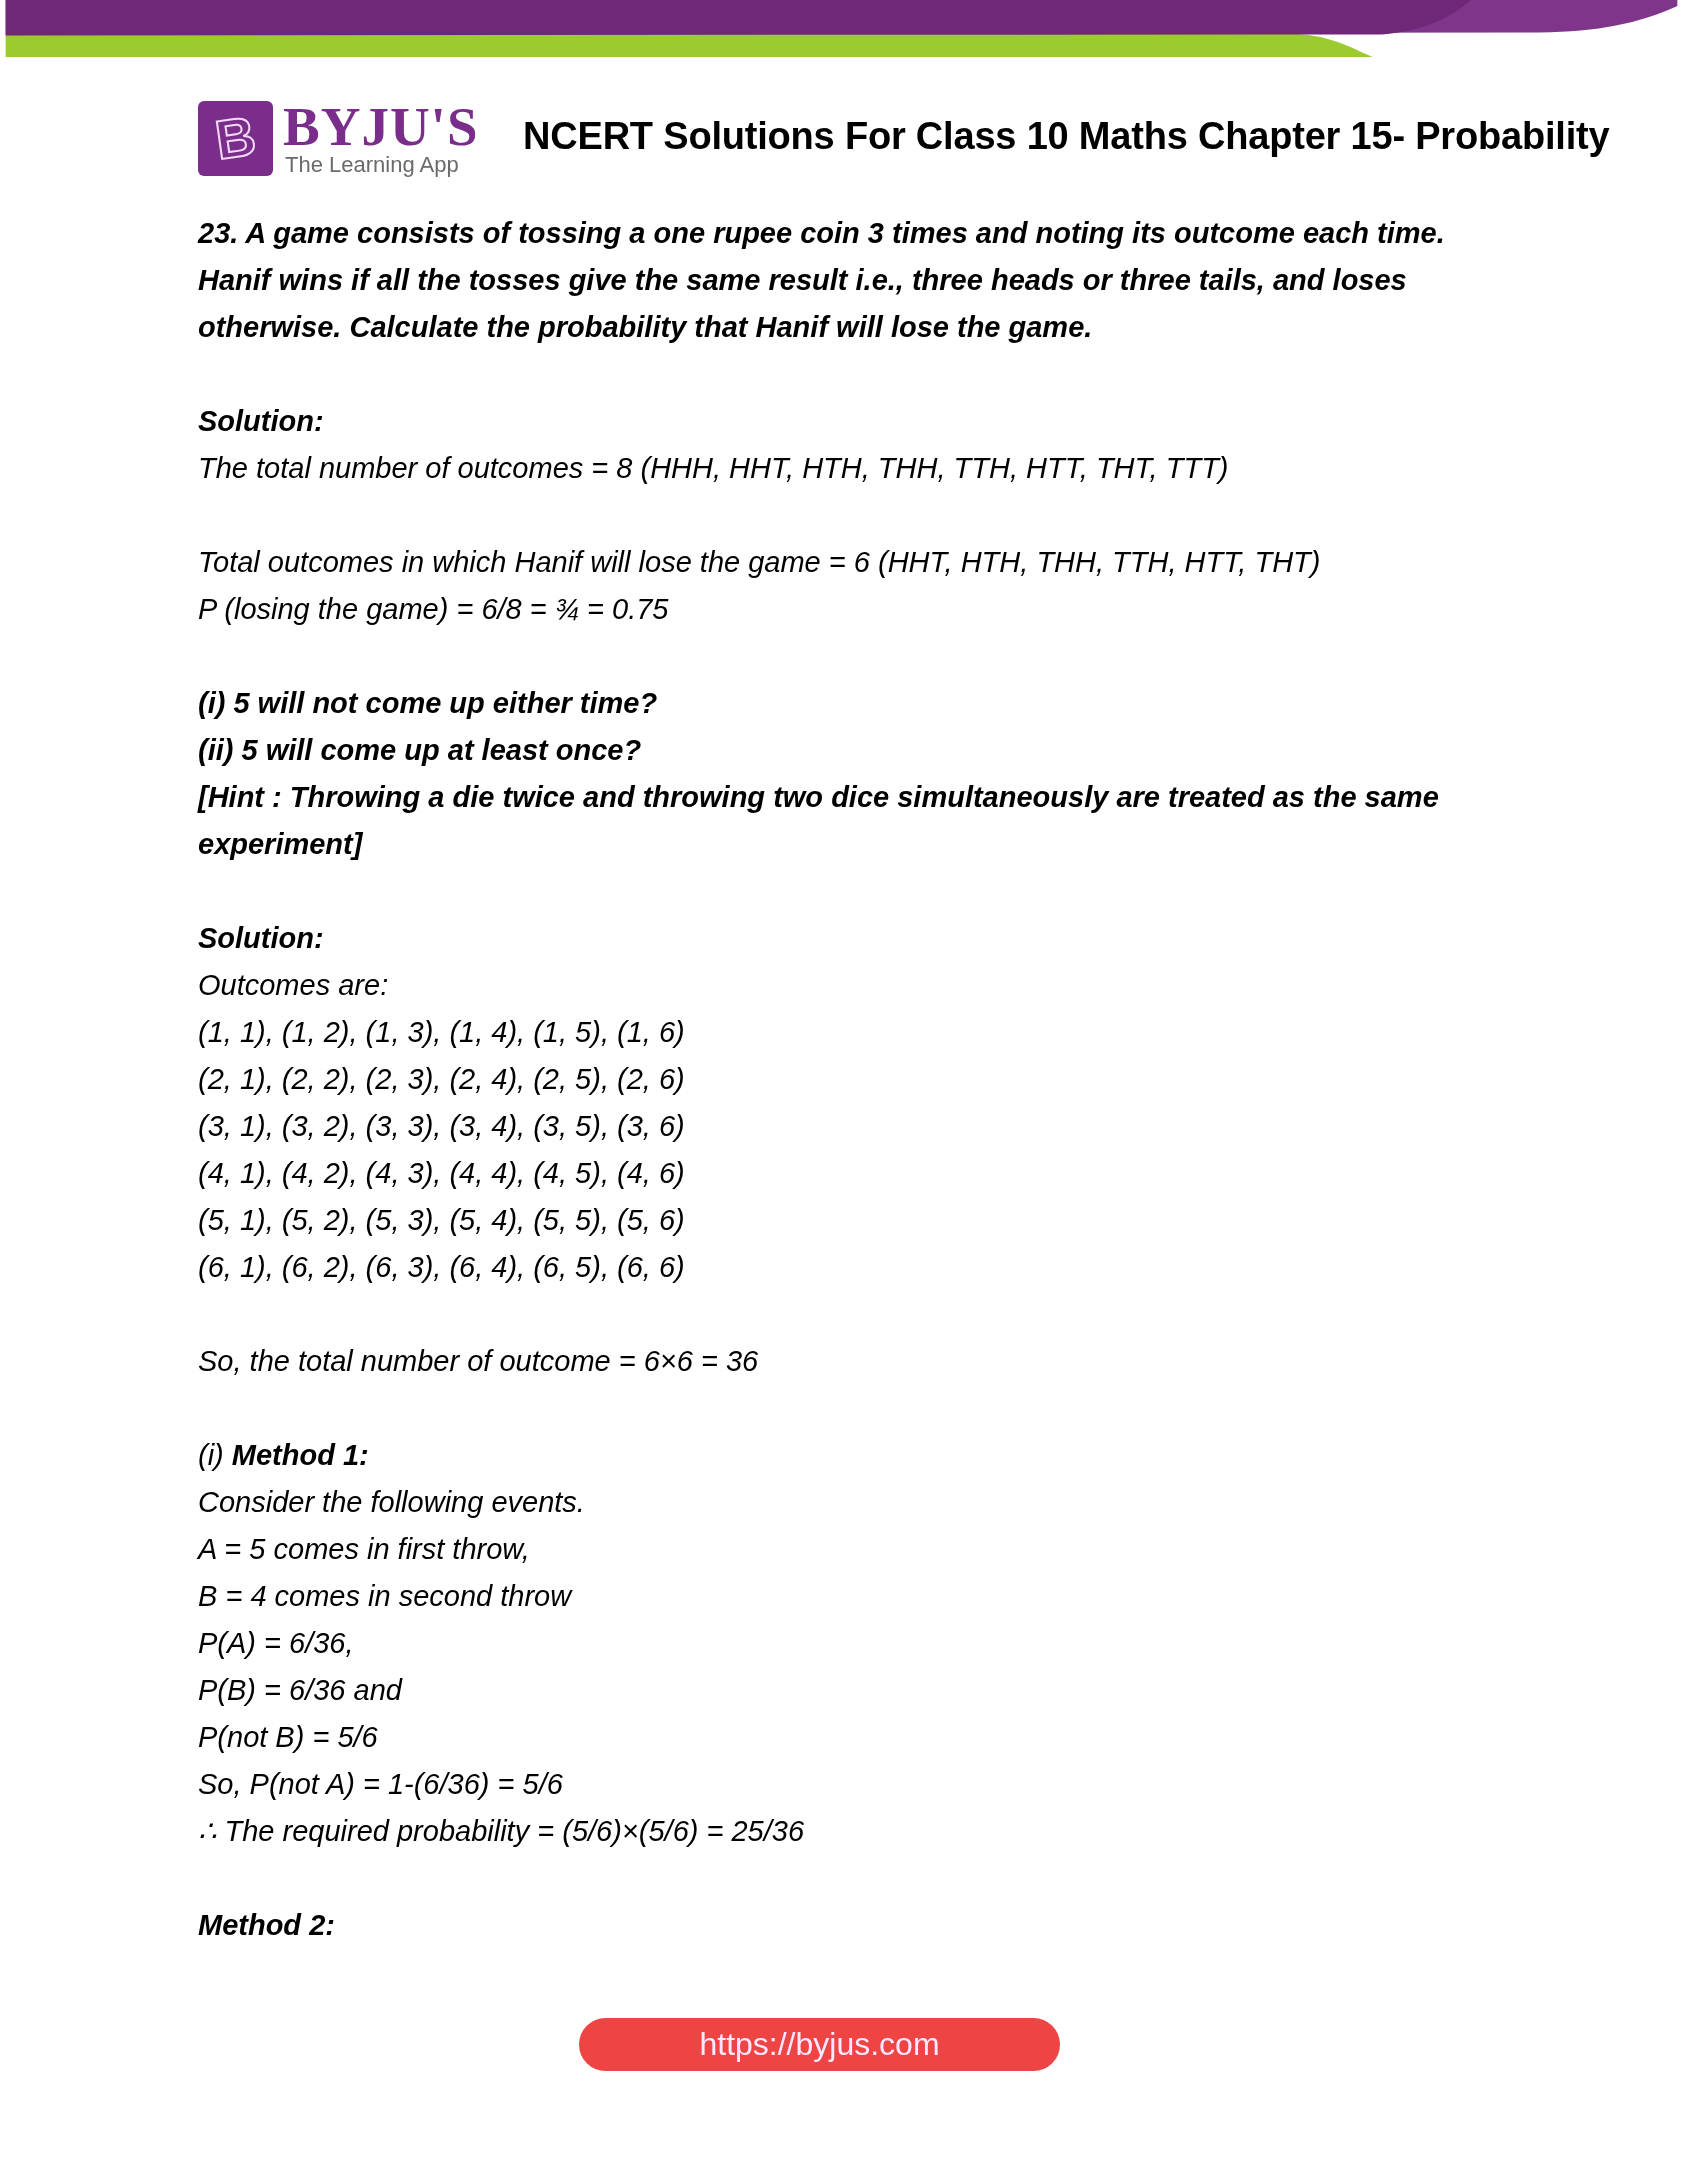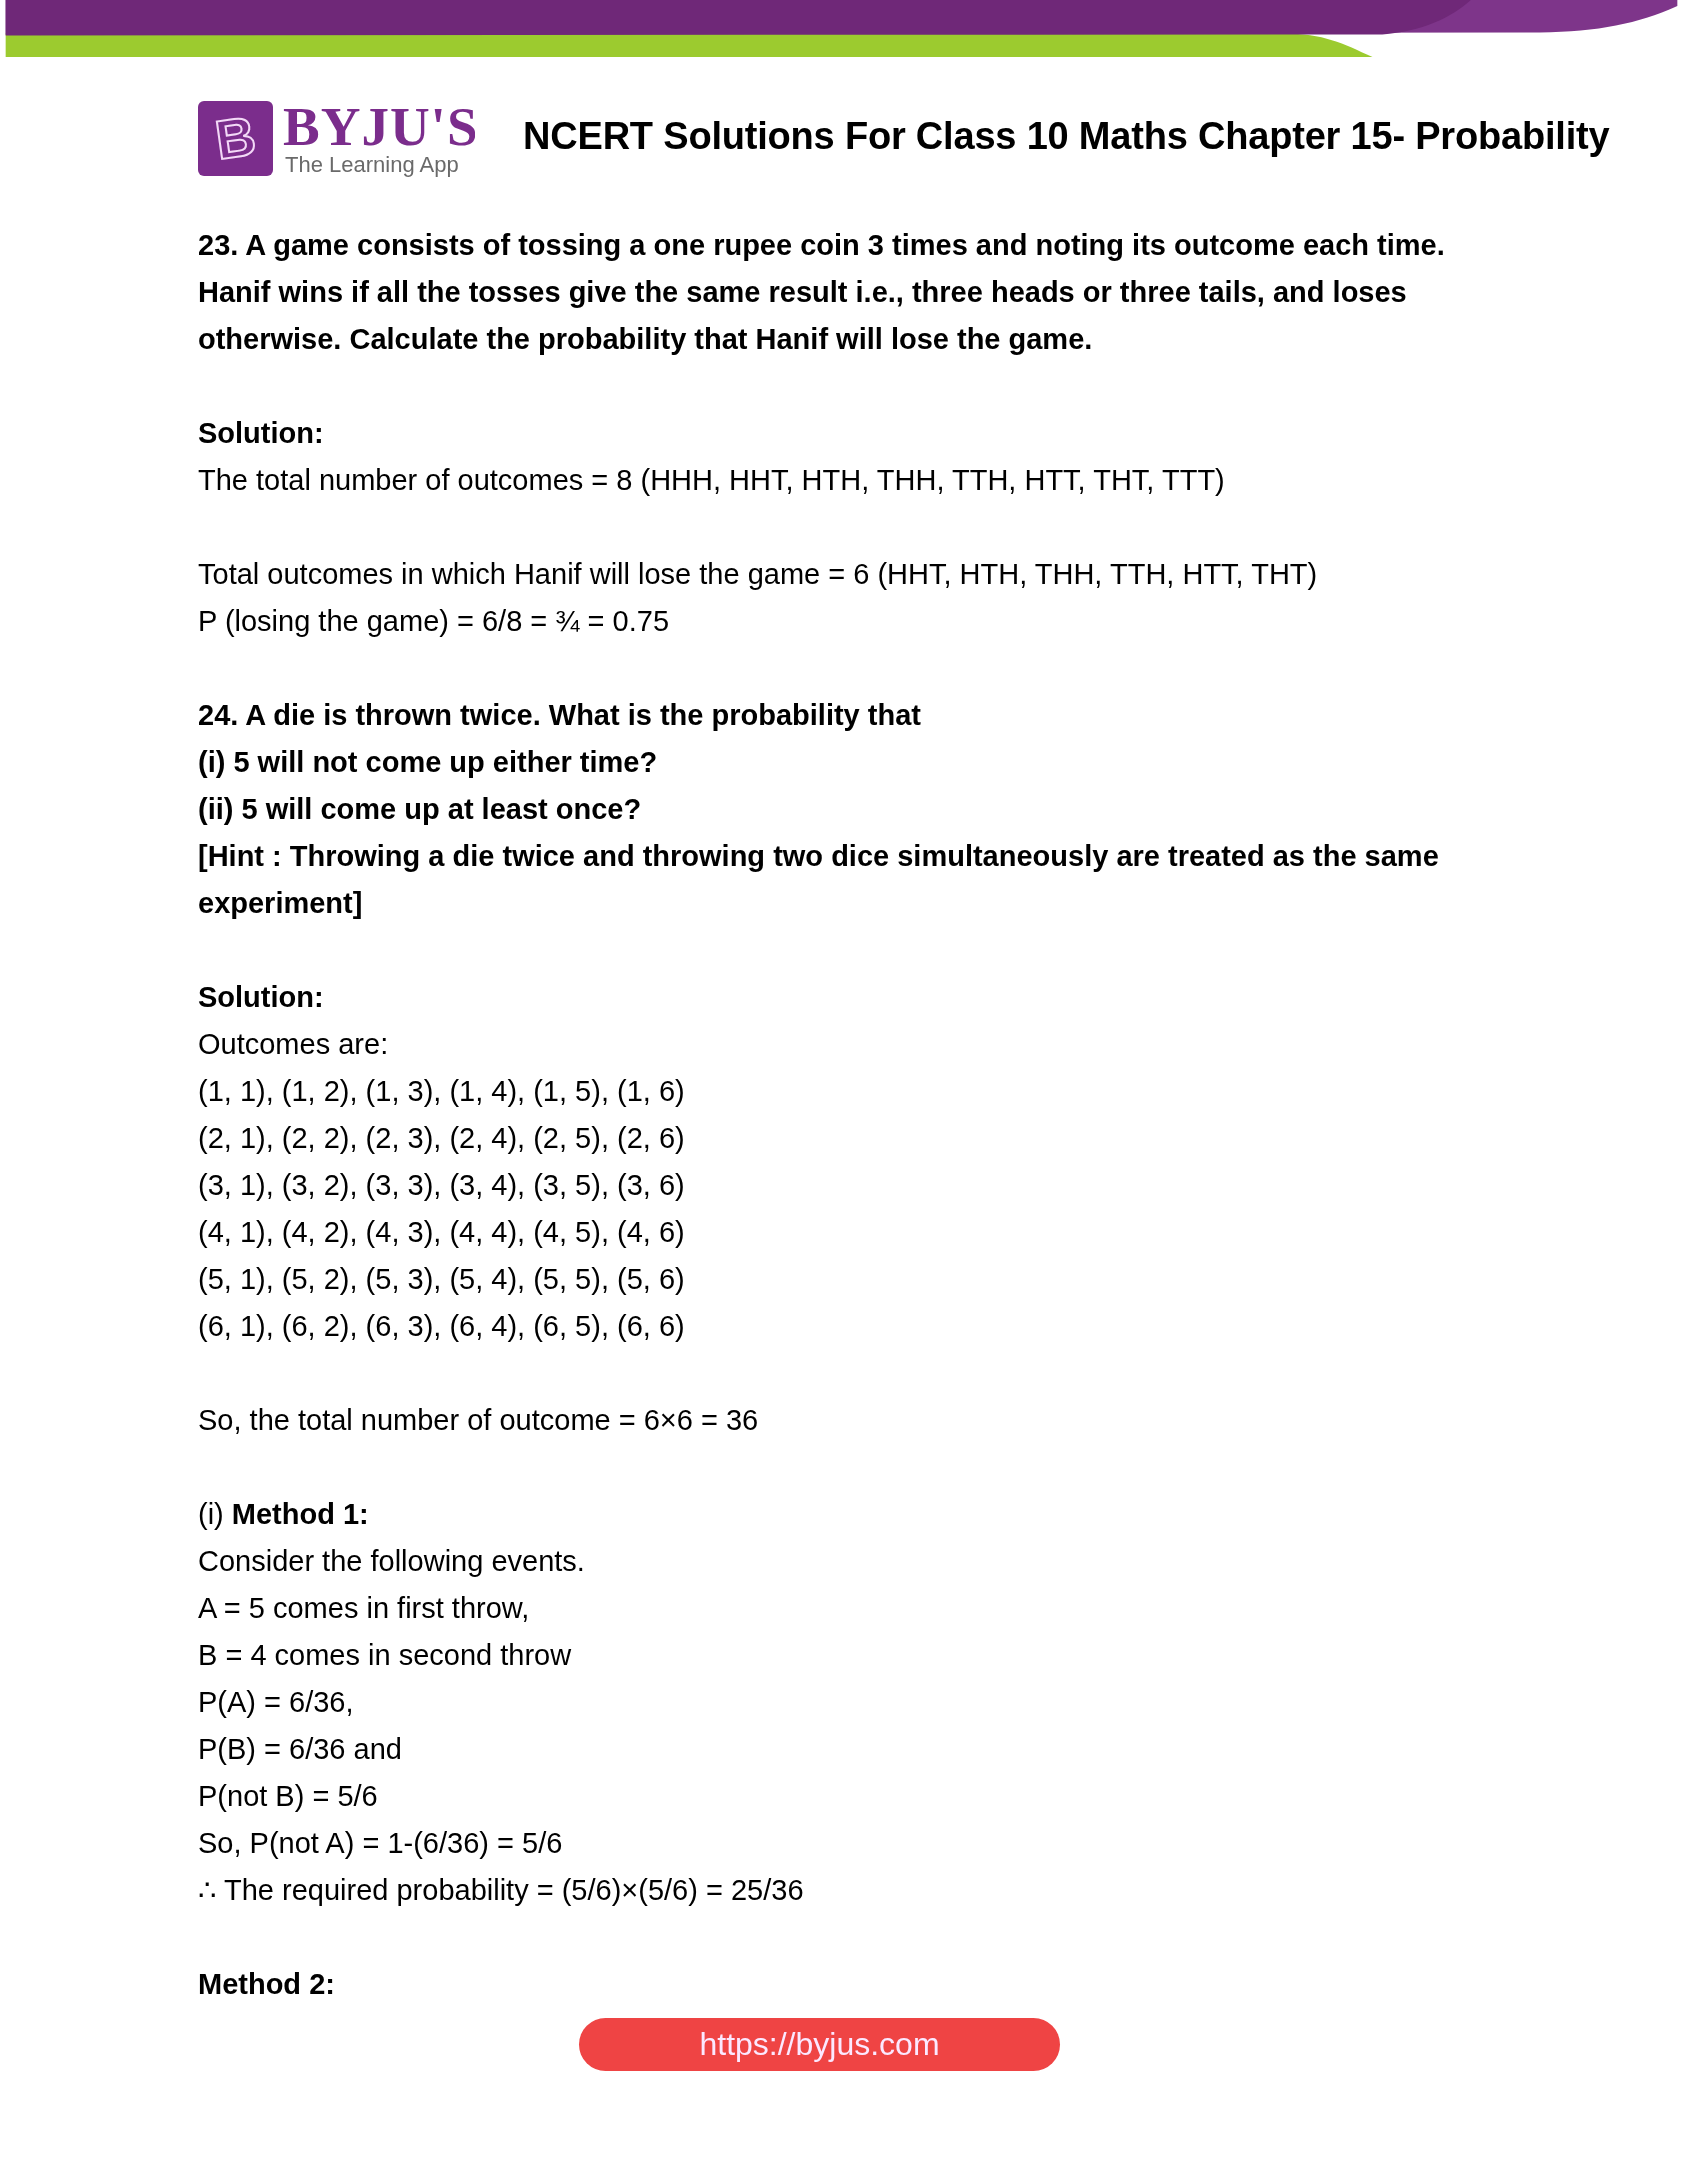--- a/index.html
+++ b/index.html
@@ -9,21 +9,21 @@
   .header-band svg { display: block; }
 
   .logo { position: absolute; left: 196px; top: 99px; width: 279px; height: 81px; overflow: hidden; }
   .logo-mark { position: absolute; left: 2px; top: 2px; width: 75px; height: 75px; background: #7b2d8c; border-radius: 6px; }
   .logo-mark span { position: absolute; left: 0; top: 0; width: 75px; height: 75px; text-align: center; line-height: 75px; font-family: "Liberation Sans", sans-serif; font-size: 55px; color: #7b2d8c; -webkit-text-stroke: 2px #f3d9f7; font-weight: 700; transform: rotate(-8deg); }
   .logo-word { position: absolute; left: 87px; top: -4px; font-family: Liberation Serif, serif; font-weight: 700; font-size: 55px; color: #7b2d8c; letter-spacing: 1px; white-space: nowrap; }
   .logo-tag { position: absolute; left: 89px; top: 53px; font-family: "Liberation Sans", sans-serif; font-size: 22px; color: #6a6a6a; white-space: nowrap; }
 
   .doc-title { position: absolute; left: 475px; top: 115px; font-family: "Liberation Sans", sans-serif; font-weight: 700; font-size: 38px; color: #000; white-space: nowrap; letter-spacing: -0.2px; margin-left: 48px; }
 
-  .content { position: absolute; left: 198px; top: 222px; width: 1307px; font-family: "Liberation Sans", sans-serif; font-size: 29px; line-height: 47px; }
+  .content { position: absolute; left: 198px; top: 210px; width: 1307px; font-family: "Liberation Sans", sans-serif; font-size: 29px; line-height: 47px; font-style: italic; }
   .line { white-space: nowrap; height: 47px; }
   .b { font-weight: 700; }
   .gap { height: 47px; }
 
   .footer-pill { position: absolute; left: 579px; top: 2018px; width: 481px; height: 53px; background: #ef4444; border-radius: 27px; text-align: center; line-height: 53px; color: #fbe8ff; font-family: "Liberation Sans", sans-serif; font-size: 32px; }
 </style>
 </head>
 <body>
 
 <div class="header-band">
@@ -53,21 +53,20 @@
   <div class="gap"></div>
   <div>
     <div class="line b">Solution:</div>
     <div class="line">The total number of outcomes = 8 (HHH, HHT, HTH, THH, TTH, HTT, THT, TTT)</div>
     <div class="gap"></div>
     <div class="line">Total outcomes in which Hanif will lose the game = 6 (HHT, HTH, THH, TTH, HTT, THT)</div>
     <div class="line">P (losing the game) = 6/8 = ¾ = 0.75</div>
   </div>
   <div class="gap"></div>
   <div>
-    <div class="line b">24. A die is thrown twice. What is the probability that</div>
     <div class="line b">(i) 5 will not come up either time?</div>
     <div class="line b">(ii) 5 will come up at least once?</div>
     <div class="line b">[Hint : Throwing a die twice and throwing two dice simultaneously are treated as the same</div>
     <div class="line b">experiment]</div>
   </div>
   <div class="gap"></div>
   <div>
     <div class="line b">Solution:</div>
     <div class="line">Outcomes are:</div>
     <div>

